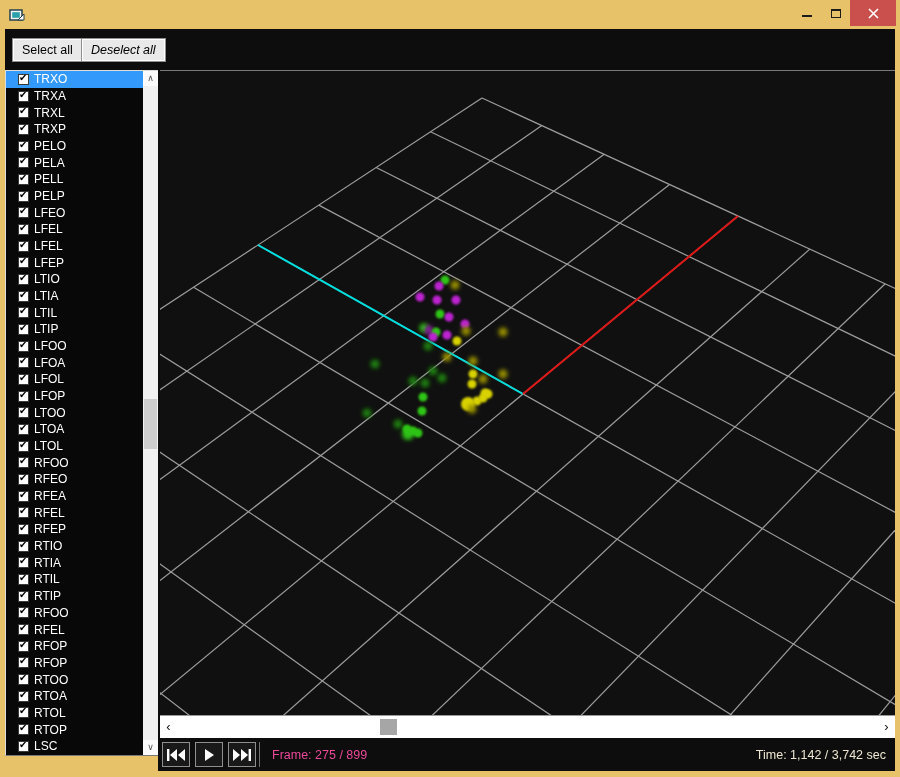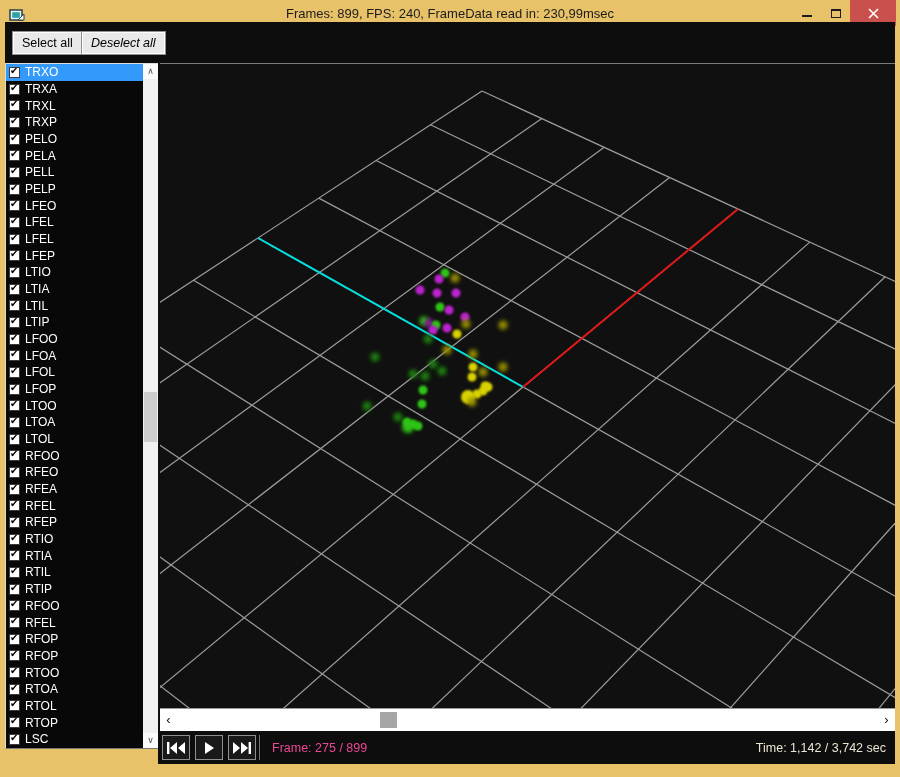--- a/index.html
+++ b/index.html
@@ -7,34 +7,34 @@
   body { font-family:"Liberation Sans", sans-serif; }
   .win { position:relative; width:900px; height:777px; background:#E8C268; overflow:hidden; }
   .titlebar { position:absolute; left:0; top:0; width:900px; height:29px; background:#E8C268; }
   .appicon { position:absolute; left:9px; top:7px; width:16px; height:16px; }
   .title { position:absolute; left:0; right:0; top:6px; text-align:center; font-size:13px; color:#1c1c1c; }
   .capbtns { position:absolute; right:4px; top:0; height:26px; display:flex; align-items:stretch; }
   .cap { width:29px; display:flex; align-items:center; justify-content:center; cursor:default; }
   .cap.close { width:46px; background:#C9504C; }
   .glyph-min { width:10px; height:2px; background:#1c1c1c; margin-top:6px; }
   .glyph-max { width:10px; height:9px; border:1px solid #1c1c1c; border-top-width:2px; background:transparent; }
-  .body { position:absolute; left:5px; top:22px; width:890px; height:742px; background:#0d0d0d; }
+  .body { position:absolute; left:5px; top:29px; width:890px; height:742px; background:#0d0d0d; }
   
   .toolbar { position:absolute; left:0; top:0; width:890px; height:41px; background:#0d0d0d; }
   .tbtn { position:absolute; top:9px; height:24px; background:#E9E9E9; border:1px solid #8f8f8f;
           box-shadow: inset 0 0 0 1px #ffffff; font-size:12.5px; color:#000; padding:0 9px;
           font-family:"Liberation Sans",sans-serif; }
   #btn-select-all { left:7px; }
   #btn-deselect-all { left:76px;font-style:italic; }
   #btn-performance { right:11px; }
   
   .listbox { position:absolute; left:0; top:41px; width:153px; height:686px; background:#080808;
              border-left:1px solid #dcdcdc; border-top:1px solid #dcdcdc; border-bottom:1px solid #7a7a7a; }
   .rows { position:absolute; left:0; top:0; width:137px; height:684px; overflow:hidden; }
-  .mrow { height:16.68px; display:flex; align-items:center; color:#fff; font-size:12px; padding-left:3px; }
+  .mrow { height:16.68px; display:flex; align-items:center; color:#fff; font-size:12px; padding-left:12px; }
   .mrow.sel { background:#3399FB; }
   .cb { width:11px; height:11px; background:#fff; border:1px solid #3a3a3a; position:relative; flex:none; }
   .cb:after { content:"\2714"; position:absolute; left:0px; top:-3px; font-size:10px; color:#000;
               font-family:"DejaVu Sans", sans-serif; }
   .mlabel { margin-left:5px; white-space:nowrap; }
   .vscroll { position:absolute; right:0; top:0; width:15px; height:684px; background:#f1f1f1; }
   .varrow { position:absolute; left:0; width:15px; height:15px; background:#fbfbfb; color:#555;
             font-size:9px; text-align:center; line-height:15px; }
   .varrow.up { top:0; } .varrow.dn { bottom:0; }
   .vthumb { position:absolute; left:1px; width:13px; background:#cdcdcd; }
@@ -62,21 +62,20 @@
 
 <div class="win">
   <div class="titlebar">
     <span class="appicon">
       <svg width="16" height="16" viewBox="0 0 16 16">
         <rect x="1" y="3" width="12" height="10" fill="#f4f4f4" stroke="#25414f" stroke-width="1.5"></rect>
         <rect x="3.2" y="5.2" width="7.6" height="5.6" fill="#2aa0a8"></rect>
         <path d="M9 13 L15 7 L15 13 Z" fill="#ffffff" stroke="#25414f" stroke-width="1"></path>
       </svg>
     </span>
-    <span class="title">Frames: 899, FPS: 240, FrameData read in: 230,99msec</span>
     <span class="capbtns">
       <span class="cap">
           <span class="glyph-min"></span>
         </span>
       <span class="cap">
           <span class="glyph-max"></span>
         </span>
       <span class="cap close">
         <svg width="11" height="11" viewBox="0 0 11 11">
           <path d="M1 1 L10 10 M10 1 L1 10" stroke="#ffffff" stroke-width="1.6"></path>

